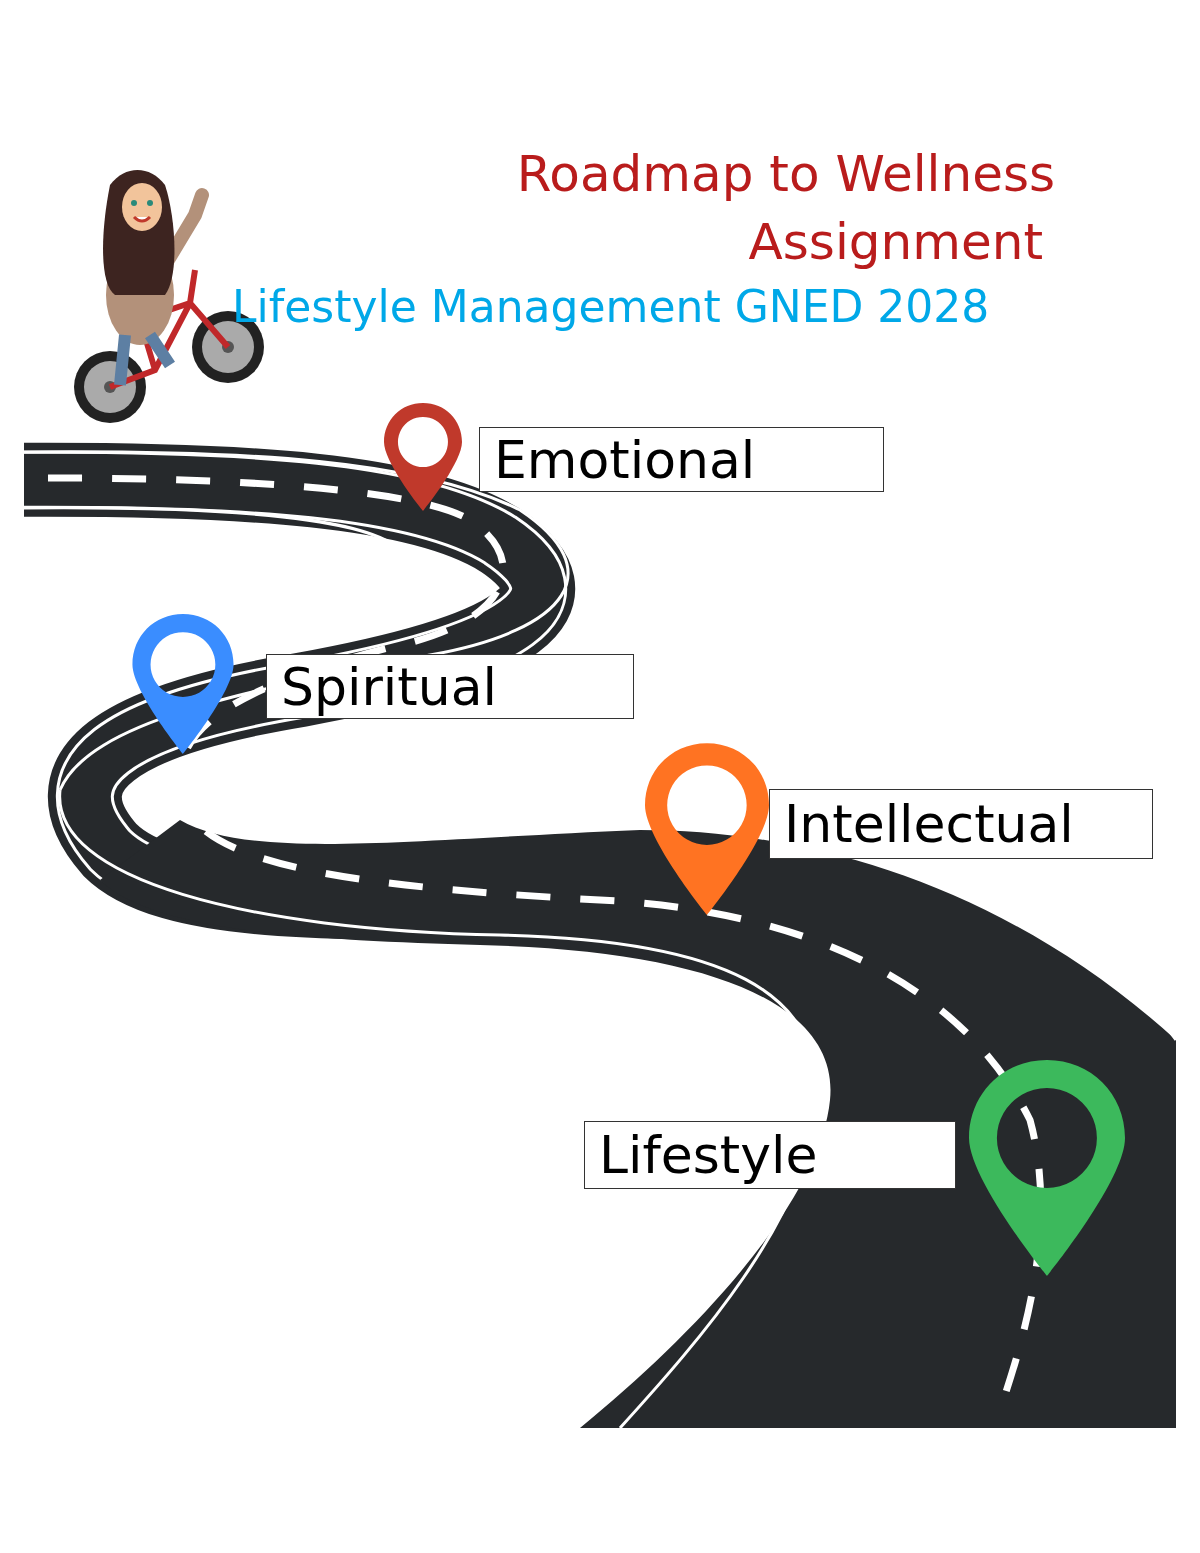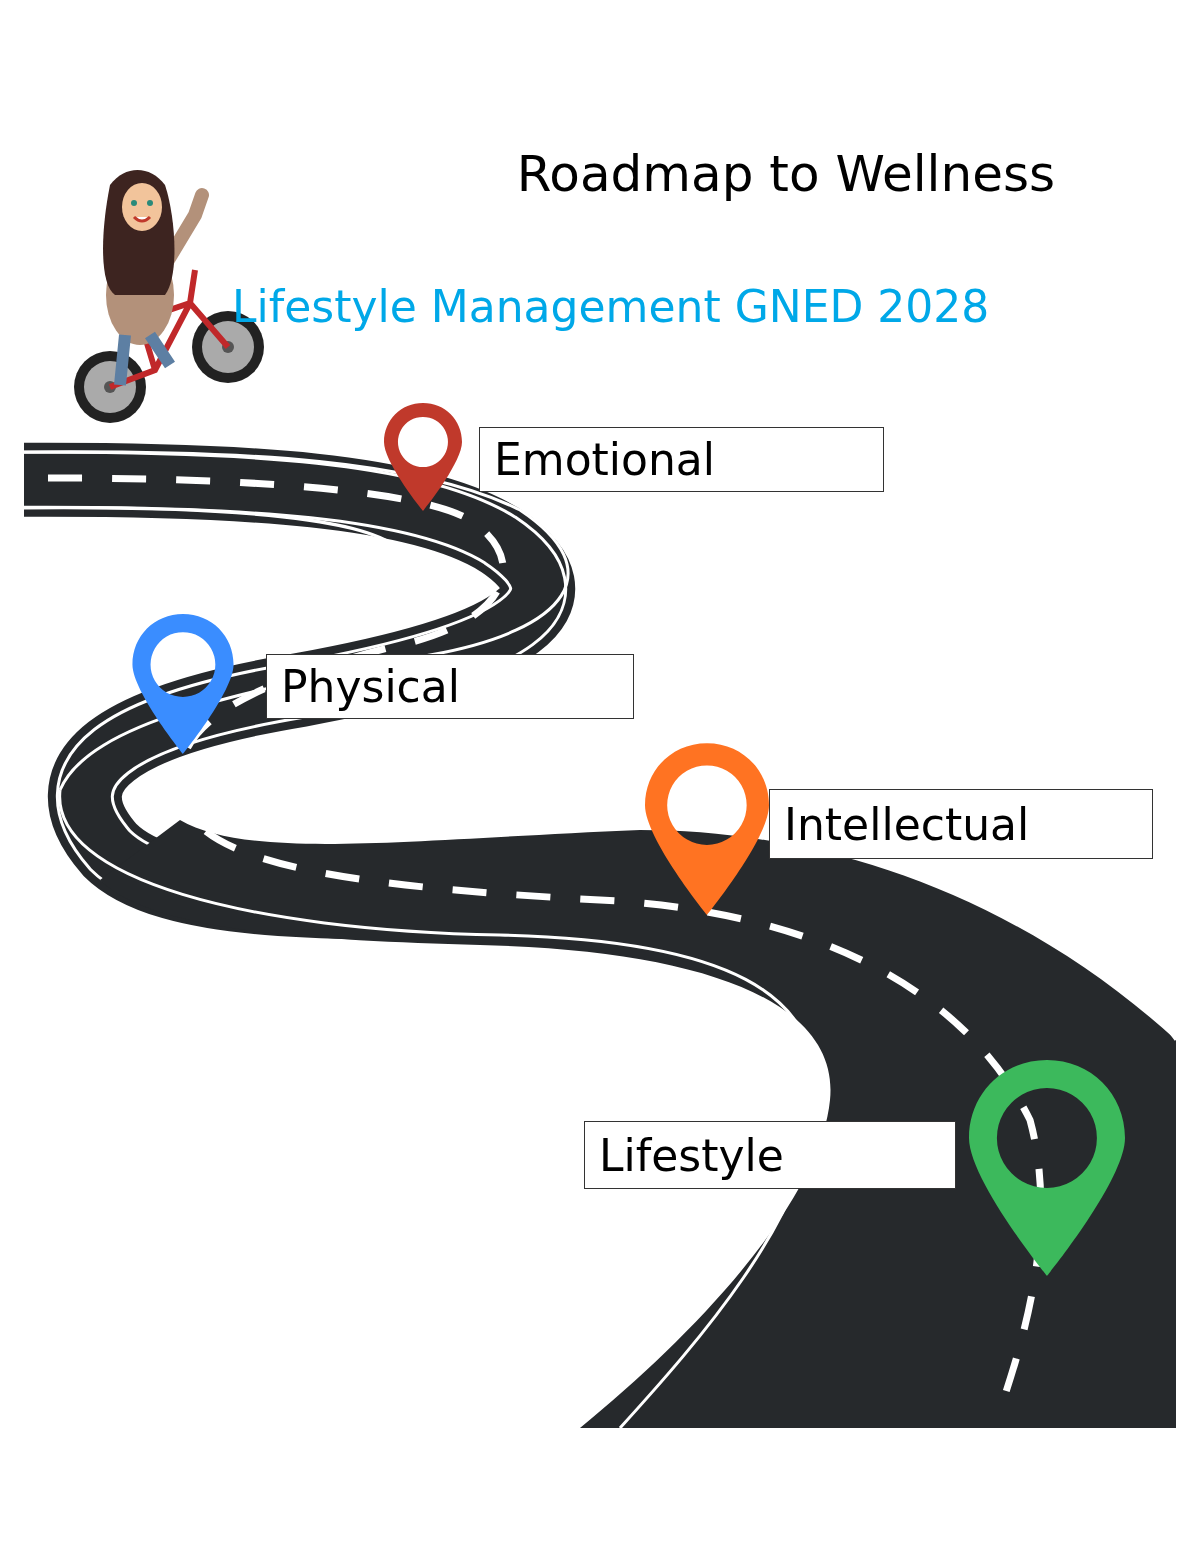--- a/index.html
+++ b/index.html
@@ -1,24 +1,24 @@
 <!DOCTYPE html>
 <html><head>
 <meta charset="utf-8">
 <style>
   html, body { margin: 0; padding: 0; background: #ffffff; }
   body { width: 1200px; height: 1553px; position: relative; overflow: hidden;
          font-family: "DejaVu Sans", sans-serif; }
-  .title-block { position: absolute; right: 145px; top: 140px; text-align: right; color: #000000; }
+  .title-block { position: absolute; right: 145px; top: 140px; text-align: right; color: #b91c1c; }
   .title-line { font-size: 50px; line-height: 68px; white-space: nowrap; }
   .title-line.second { margin-right: 12px; }
   .subtitle { position: absolute; left: 232px; top: 280px; font-size: 44px; color: #00a8e8; white-space: nowrap; line-height: 54px; text-align: center; }
   .road-svg { position: absolute; left: 0; top: 0; }
   .label-box { position: absolute; background: #ffffff; border: 1.5px solid #333; box-sizing: border-box;
-               font-size: 44px; color: #000; padding-left: 14px; display: flex; align-items: center; text-align: center; }
+               font-size: 52px; color: #000; padding-left: 14px; display: flex; align-items: center; text-align: center; }
   .pin { position: absolute; }
   .avatar { position: absolute; left: 70px; top: 155px; }
 </style>
 </head>
 <body>
 
 <svg class="road-svg" width="1200" height="1553" viewBox="0 0 1200 1553">
   <defs>
     <clipPath id="roadclip">
         <rect x="24" y="0" width="1152" height="1428"></rect>
@@ -58,40 +58,41 @@
 
   <path d="M 40 30 C 30 80, 30 130, 45 140 L 95 140 C 110 120, 105 60, 95 30 C 80 10, 55 10, 40 30 Z" fill="#3d2420"></path>
   <ellipse cx="72" cy="52" rx="20" ry="24" fill="#f2c49b"></ellipse>
   <circle cx="64" cy="48" r="3" fill="#2a8a7a"></circle>
     <circle cx="80" cy="48" r="3" fill="#2a8a7a"></circle>
   <path d="M 64 62 Q 72 70 80 62" stroke="#c0392b" stroke-width="3" fill="#fff"></path>
 </svg>
 
 <div class="title-block">
   <div class="title-line">Roadmap to Wellness</div>
+  <div class="title-line second">Assignment</div>
 </div>
 <div class="subtitle">Lifestyle Management GNED 2028</div>
 
 <svg class="pin" style="left:384px;top:403px" width="78" height="108" viewBox="0 0 78 108">
   <path d="M39 0 C17 0 0 17 0 39 C0 60 39 108 39 108 C39 108 78 60 78 39 C78 17 61 0 39 0 Z M39 14 A25 25 0 1 1 38.9 14 Z" fill="#c0392b" fill-rule="evenodd"></path>
 </svg>
 <svg class="pin" style="left:131px;top:614px" width="104" height="140" viewBox="0 0 78 108">
   <path d="M39 0 C17 0 0 17 0 39 C0 60 39 108 39 108 C39 108 78 60 78 39 C78 17 61 0 39 0 Z M39 14 A25 25 0 1 1 38.9 14 Z" fill="#3a8dff" fill-rule="evenodd"></path>
 </svg>
 <svg class="pin" style="left:645px;top:743px" width="124" height="172" viewBox="0 0 78 108">
   <path d="M39 0 C17 0 0 17 0 39 C0 60 39 108 39 108 C39 108 78 60 78 39 C78 17 61 0 39 0 Z M39 14 A25 25 0 1 1 38.9 14 Z" fill="#ff7322" fill-rule="evenodd"></path>
 </svg>
 <svg class="pin" style="left:966px;top:1060px" width="162" height="216" viewBox="0 0 78 108">
   <path d="M39 0 C17 0 0 17 0 39 C0 60 39 108 39 108 C39 108 78 60 78 39 C78 17 61 0 39 0 Z M39 14 A25 25 0 1 1 38.9 14 Z" fill="#3cb95c" fill-rule="evenodd"></path>
 </svg>
 
 <div class="label-box" style="left:479px;top:427px;width:405px;height:65px">
   <span>Emotional</span>
 </div>
 <div class="label-box" style="left:266px;top:654px;width:368px;height:65px">
-  <span>Physical</span>
+  <span>Spiritual</span>
 </div>
 <div class="label-box" style="left:769px;top:789px;width:384px;height:70px">
   <span>Intellectual</span>
 </div>
 <div class="label-box" style="left:584px;top:1121px;width:372px;height:68px">
   <span>Lifestyle</span>
 </div>
 
 </body></html>

